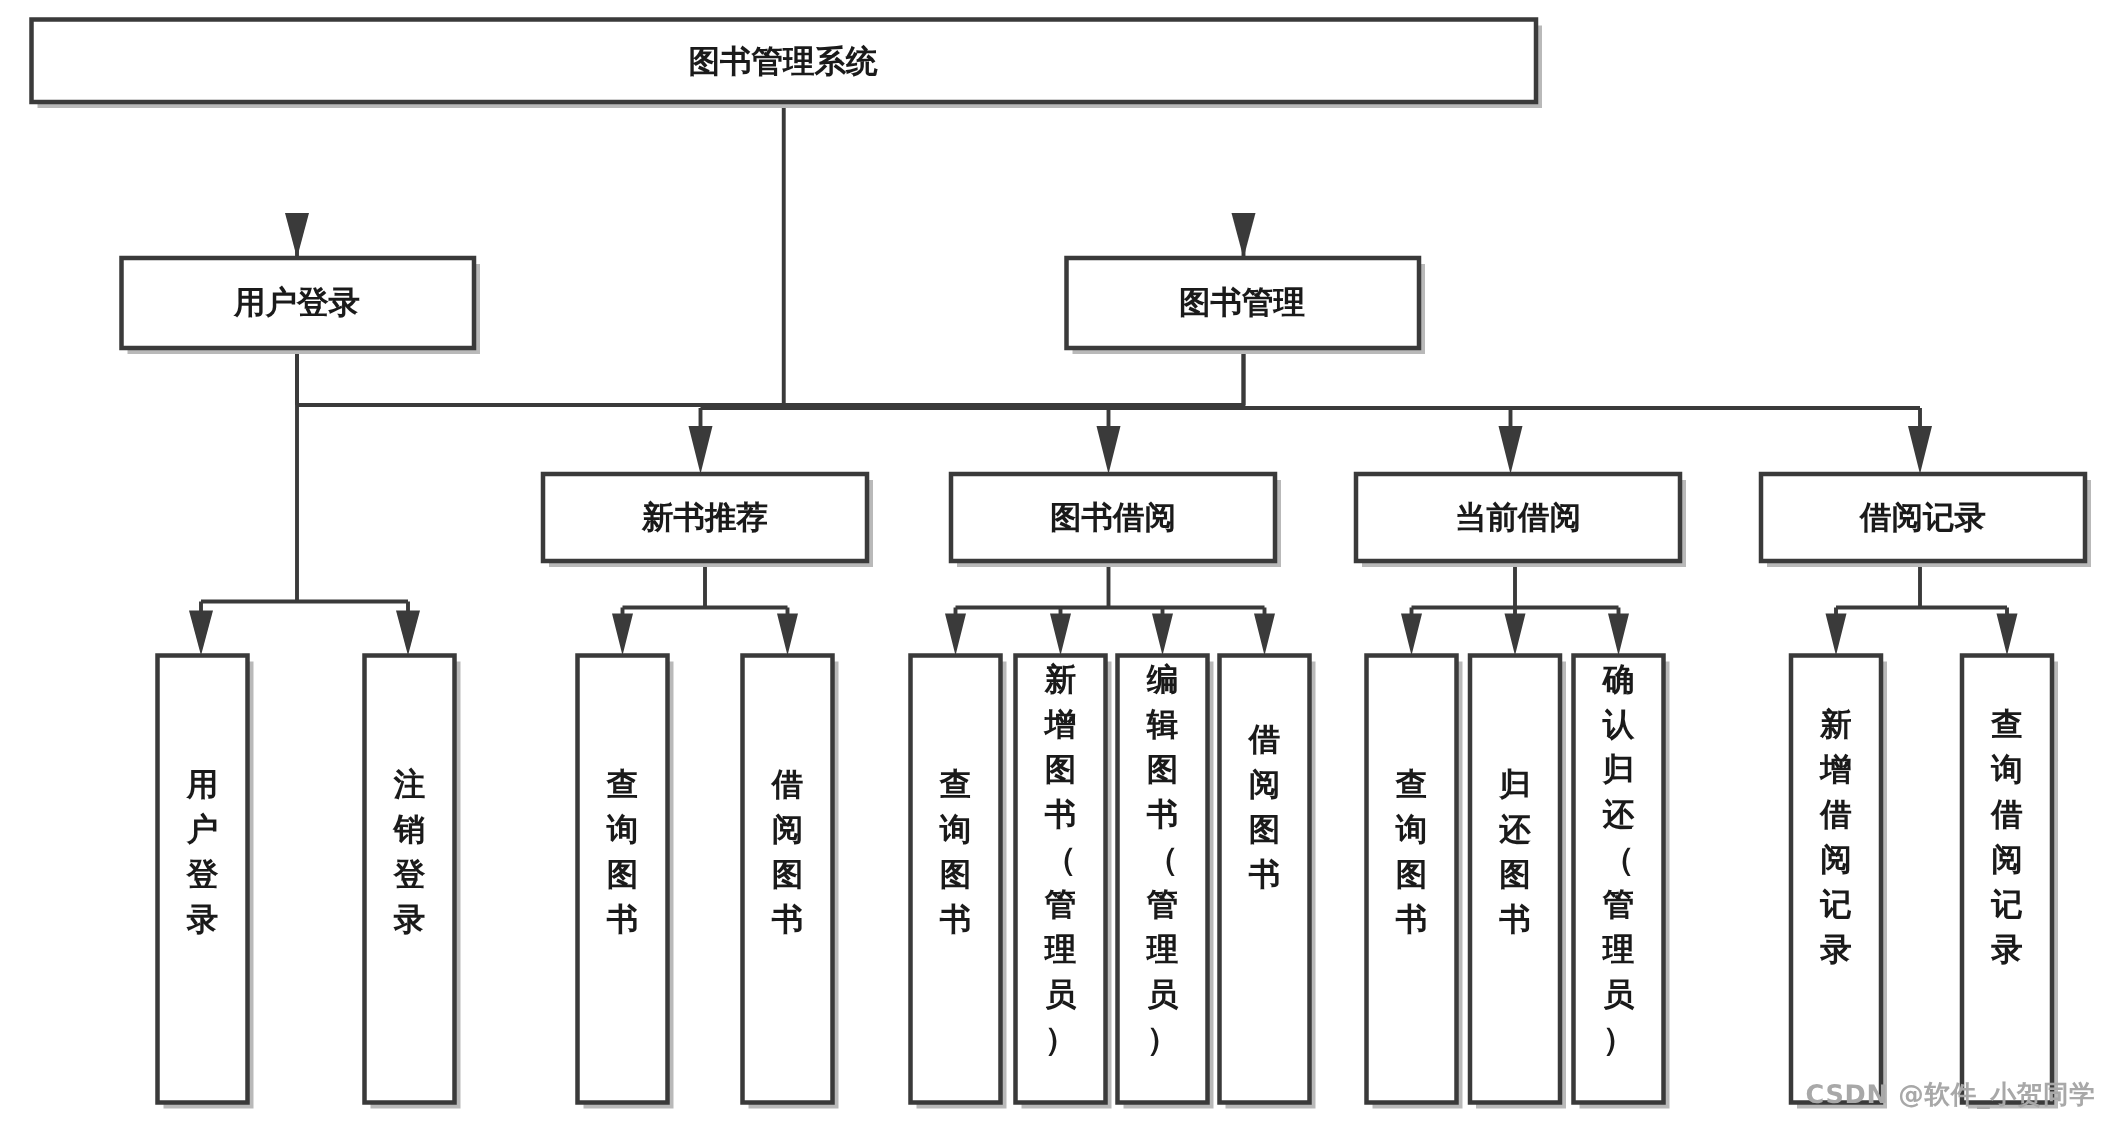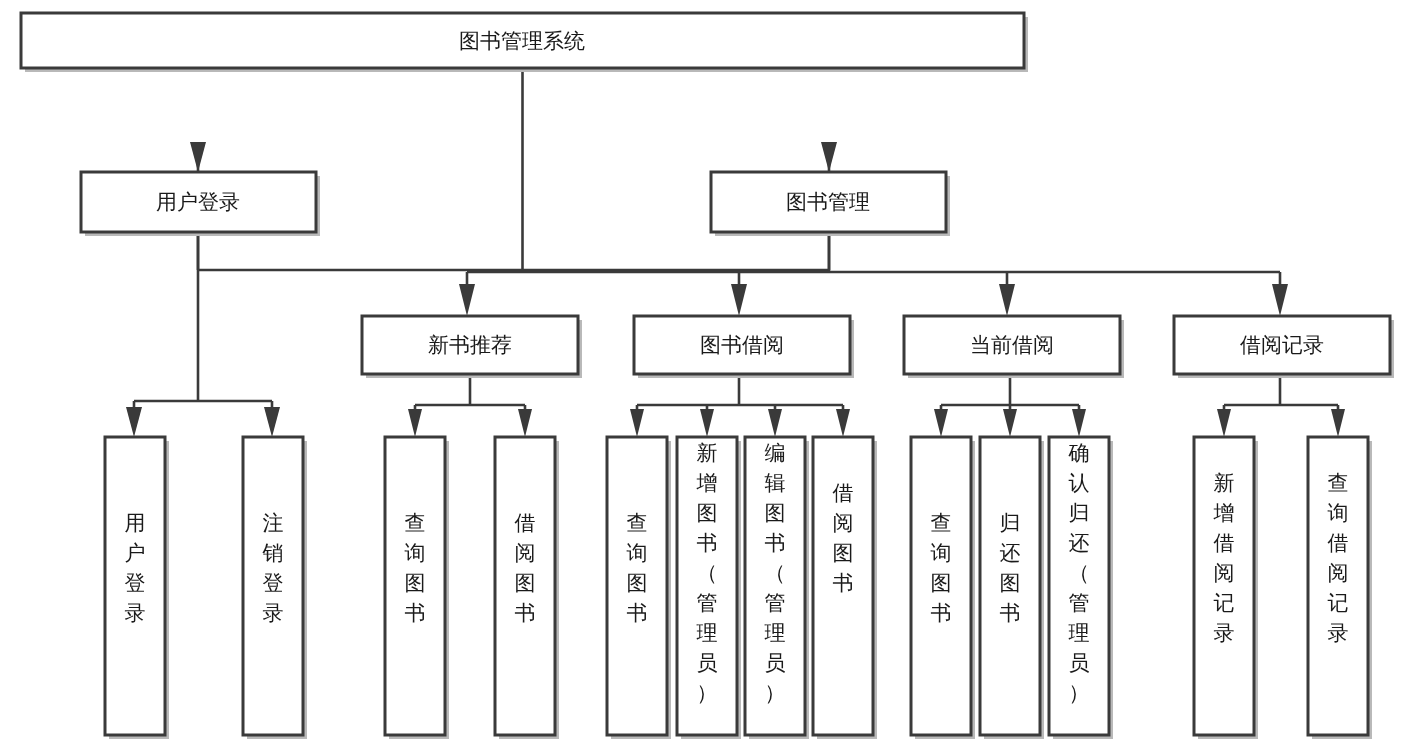--- a/index.html
+++ b/index.html
@@ -9,20 +9,21 @@
   }
   body {
     font-family: "DejaVu Sans", "Liberation Sans", sans-serif;
   }
   #canvas-wrap {
     position: relative;
     width: 1405px;
     height: 747px;
     background: #ffffff;
     overflow: hidden;
+    font-weight: bold;
   }
   svg#diagram {
     position: absolute;
     left: 0;
     top: 0;
     width: 1405px;
     height: 747px;
   }
   .node-rect {
     fill: #ffffff;
@@ -252,14 +253,15 @@
     </g>
 
     <g>
       <rect class="node-shadow" x="1312" y="441" width="60" height="298"></rect>
       <rect class="node-rect" x="1308" y="437" width="60" height="298"></rect>
       <text class="node-label-vert" x="1338" y="490"><tspan x="1338" dy="0">查</tspan><tspan x="1338" dy="30">询</tspan><tspan x="1338" dy="30">借</tspan><tspan x="1338" dy="30">阅</tspan><tspan x="1338" dy="30">记</tspan><tspan x="1338" dy="30">录</tspan></text>
     </g>
 
   </svg>
 
+  <div class="watermark">CSDN @软件_小贺同学</div>
 
 </div>
 
 </body></html>

